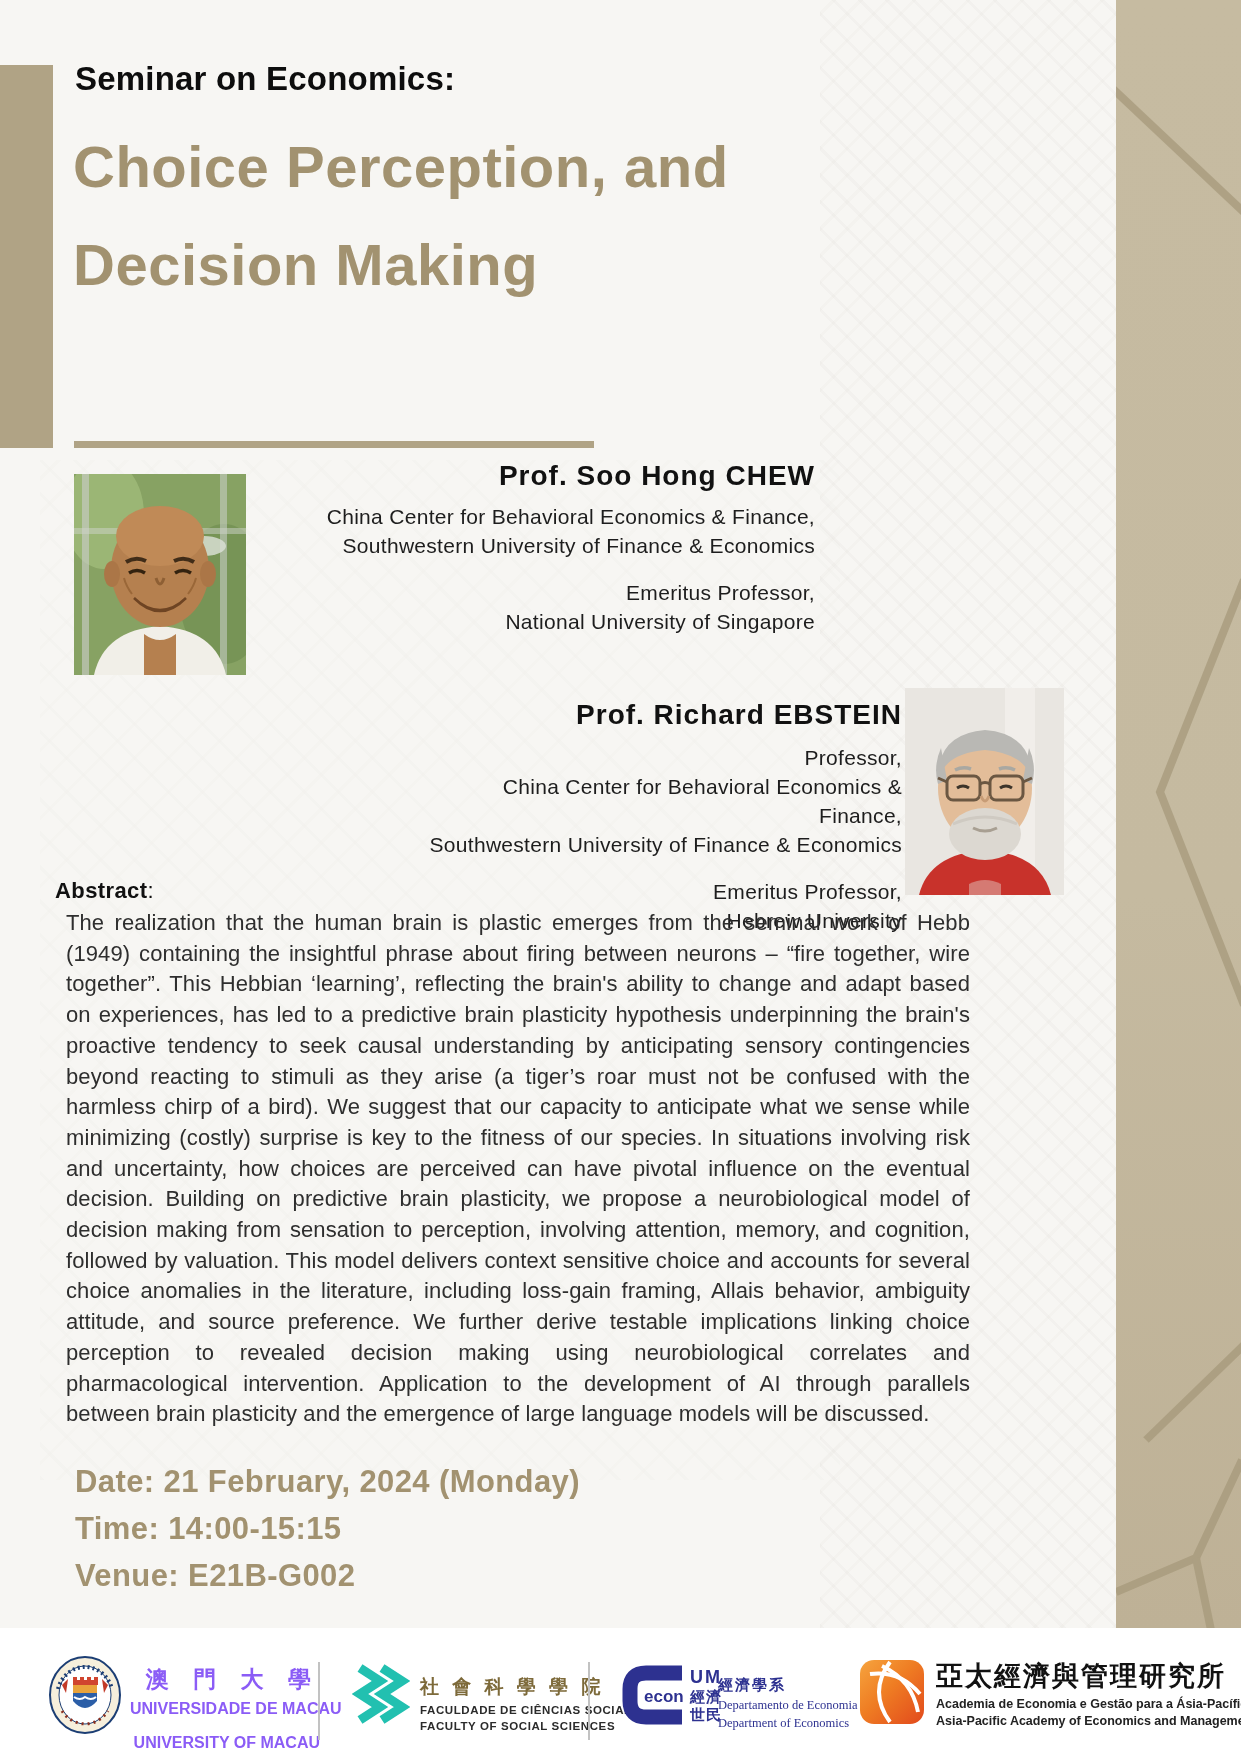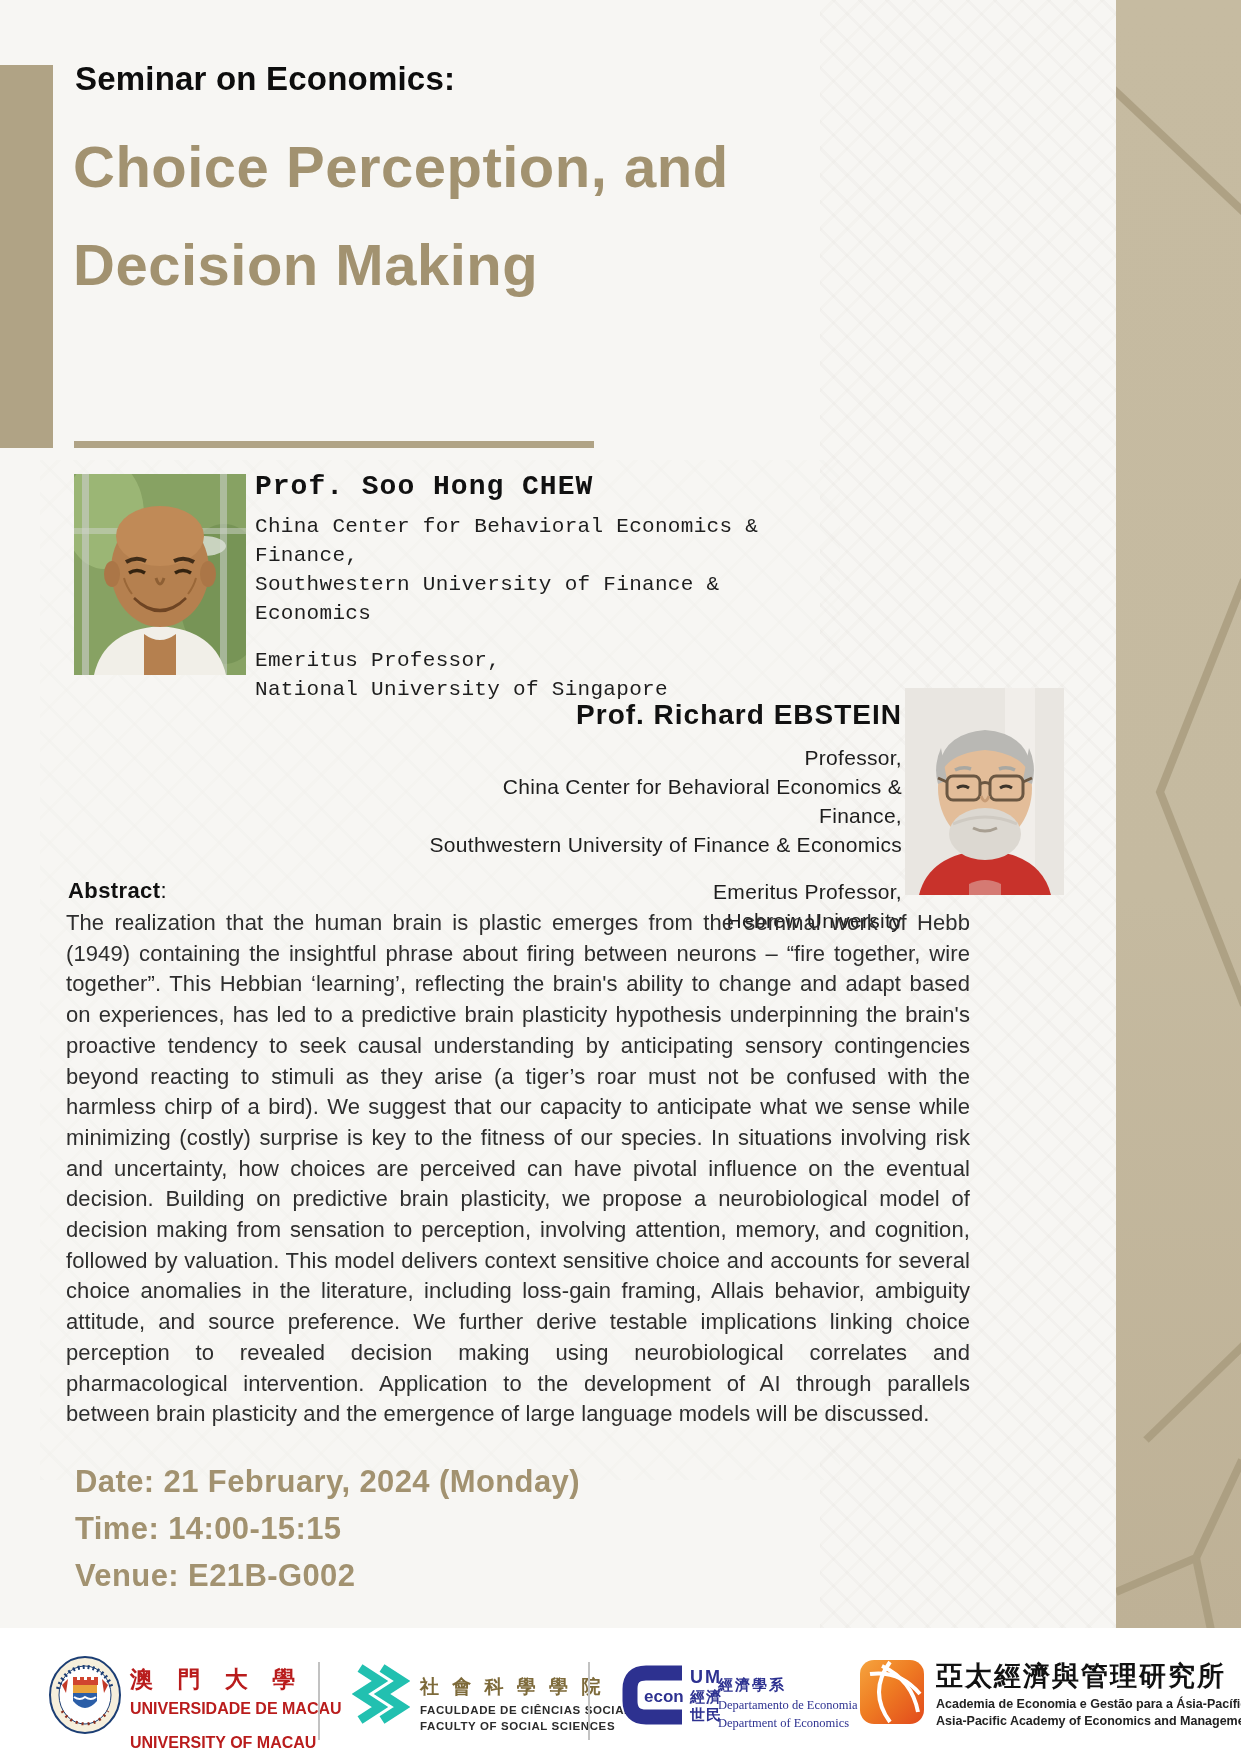--- a/index.html
+++ b/index.html
@@ -41,45 +41,45 @@
   .title{
     position:absolute;left:73px;top:118px;width:1000px;
     font-size:58px;font-weight:bold;color:#a29270;line-height:98px;letter-spacing:.5px;
   }
   
   .photo{position:absolute;overflow:hidden;}
   .photo-chew{left:74px;top:474px;width:172px;height:201px;}
   .photo-ebstein{left:905px;top:688px;width:159px;height:207px;}
   .speaker-name{font-size:28px;font-weight:bold;color:#111;letter-spacing:1px;}
   .speaker-line{font-size:21px;line-height:29px;color:#1d1d1d;letter-spacing:.3px;}
-  .chew-block{position:absolute;left:255px;top:471px;width:560px;text-align:left;font-family:Liberation Mono, monospace;}
+  .chew-block{position:absolute;left:255px;top:460px;width:560px;text-align:right;}
   .ebstein-block{position:absolute;left:380px;top:699px;width:478px;text-align:right;margin-left:44px;}
   .chew-block .speaker-name{margin-bottom:10px;}
   .ebstein-block .speaker-name{margin-bottom:12px;}
   .aff-gap{height:18px;}
   
-  .abstract-label{position:absolute;left:68px;top:878px;font-size:22px;color:#111;}
+  .abstract-label{position:absolute;left:55px;top:878px;font-size:22px;color:#111;}
   .abstract-label b{font-weight:bold;letter-spacing:.4px;}
   .abstract-body{
     position:absolute;left:66px;top:908px;width:904px;
     font-size:22px;line-height:30.7px;color:#2e2e2e;
     text-align:justify;letter-spacing:.1px;
   }
   
   .details{
     position:absolute;left:75px;top:1458px;
     font-size:31px;font-weight:bold;color:#a29270;line-height:47px;letter-spacing:.4px;
   }
   
   .footer{position:absolute;left:0;top:1628px;width:1241px;height:127px;background:#ffffff;}
   .fdiv{position:absolute;top:34px;width:2px;height:78px;background:#c2c2c2;}
   .fdiv-1{left:318px;}
   .fdiv-2{left:588px;}
   .um-emblem{position:absolute;left:48px;top:27px;}
-  .um-text{position:absolute;left:130px;top:36px;width:190px;text-align:left;color:#b91c1c;}
+  .um-text{position:absolute;left:130px;top:36px;width:190px;text-align:right;color:#8b5cf6;}
   .um-cn{font-size:23px;letter-spacing:9px;font-weight:bold;white-space:nowrap;}
   .um-pt{font-size:16px;font-weight:bold;margin-top:5px;white-space:nowrap;}
   .um-en{font-size:16px;font-weight:bold;margin-top:16px;white-space:nowrap;}
   .fss-mark{position:absolute;left:352px;top:36px;}
   .fss-text{position:absolute;left:420px;top:46px;color:#2b2b2b;}
   .fss-cn{font-size:19px;font-weight:bold;letter-spacing:4px;color:#7d6a3a;white-space:nowrap;}
   .fss-pt,.fss-en{font-size:11.5px;font-weight:bold;margin-top:4px;letter-spacing:.6px;white-space:nowrap;}
   .econ-logo{position:absolute;left:620px;top:36px;display:flex;align-items:center;}
   .econ-stack{margin-left:4px;color:#2d3190;font-weight:bold;line-height:1;}
   .econ-um{font-size:18px;letter-spacing:2px;}

